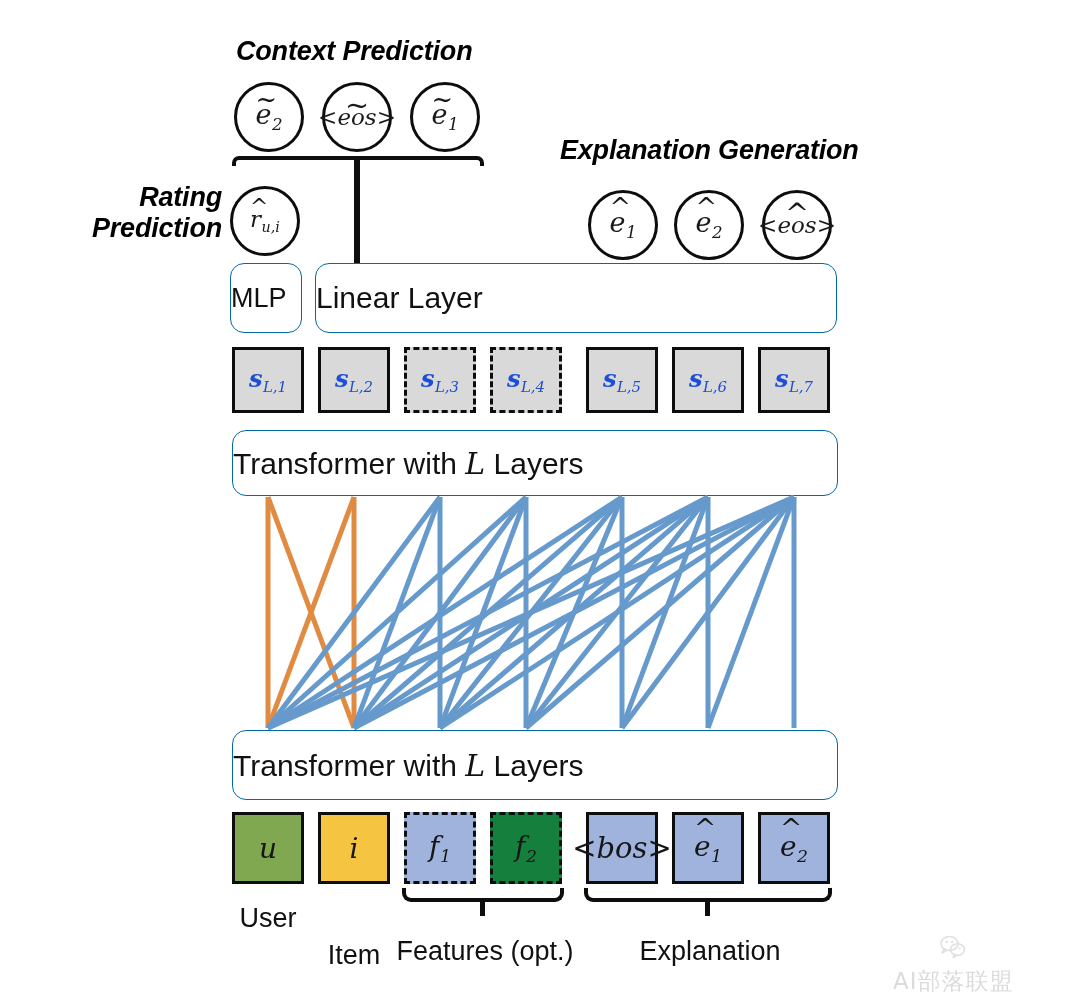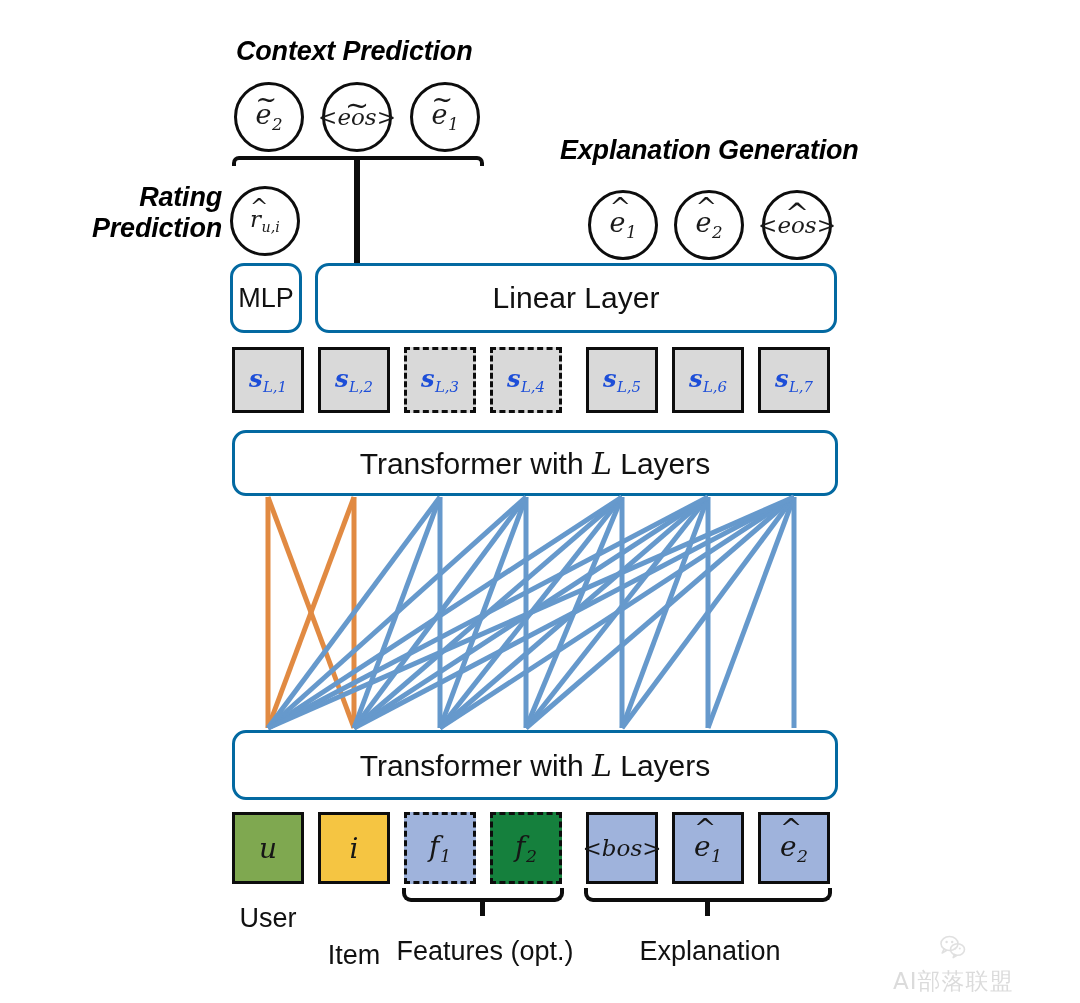--- a/index.html
+++ b/index.html
@@ -70,26 +70,25 @@
     top: -0.56em;
     text-align: center;
     font-size: 0.95em;
     font-style: normal;
     line-height: 1;
   }
   .acc.wide { top: -0.50em; font-size: 1.25em; }
 
   
   .module {
-    border: 3px solid #0369a1;
+    border: 1px solid #0369a1;
     border-radius: 14px;
     background: #ffffff;
     display: flex;
     align-items: center;
-    justify-content: center;
     box-sizing: border-box;
   }
   .module-label {
     font-family: "Liberation Sans", sans-serif;
     font-size: 30px;
     color: #111111;
     white-space: nowrap;
   }
   .module-label .ital {
     font-family: "DejaVu Serif", serif;
@@ -129,21 +128,21 @@
     justify-content: center;
   }
   .input-box.dashed { border-style: dashed; border-width: 3.5px; }
   .input-box .math {
     font-family: "DejaVu Serif", serif;
     font-style: italic;
     font-size: 28px;
     color: #161616;
     white-space: nowrap;
   }
-  .input-box .math.tiny { font-size: 23px; }
+  .input-box .math.tiny { font-size: 29px; }
 
   
   .caption {
     font-family: "Liberation Sans", sans-serif;
     font-size: 27px;
     color: #111111;
     white-space: nowrap;
     text-align: center;
   }
 

